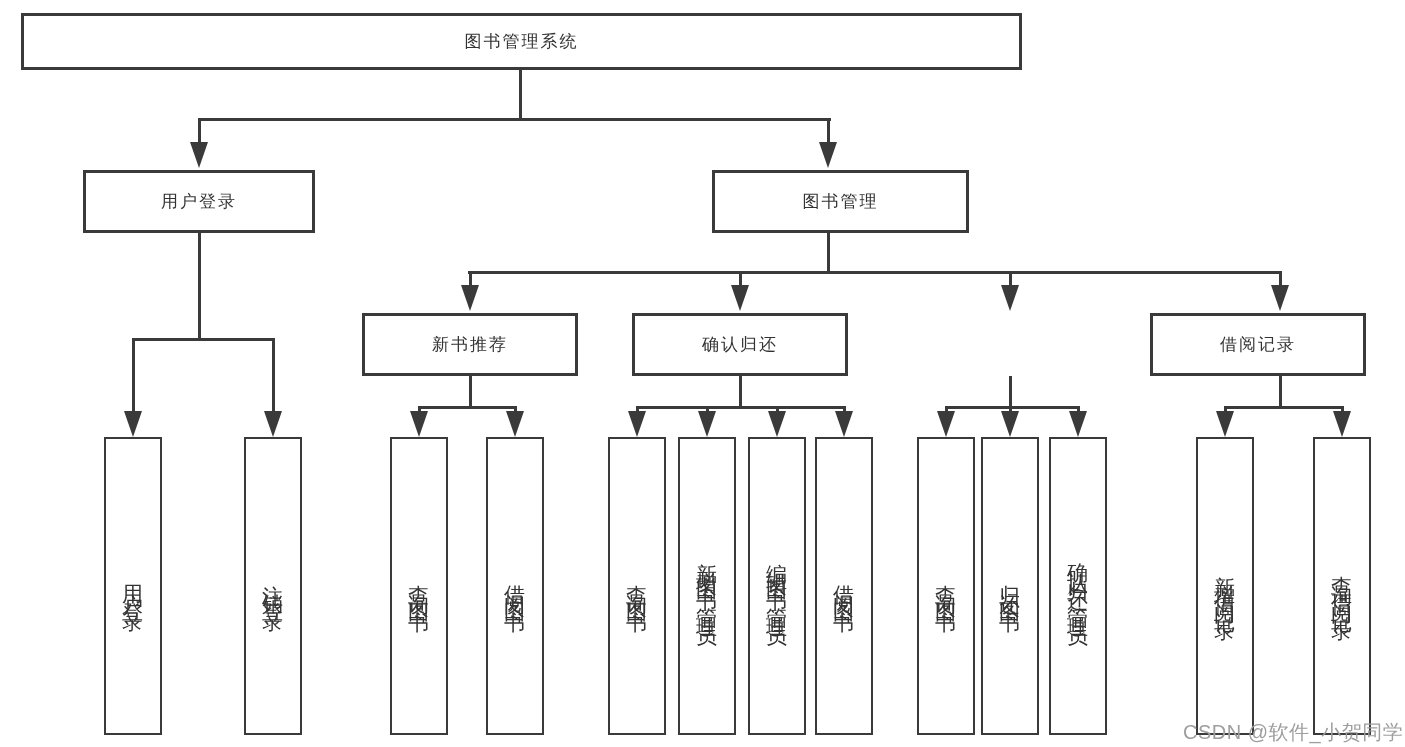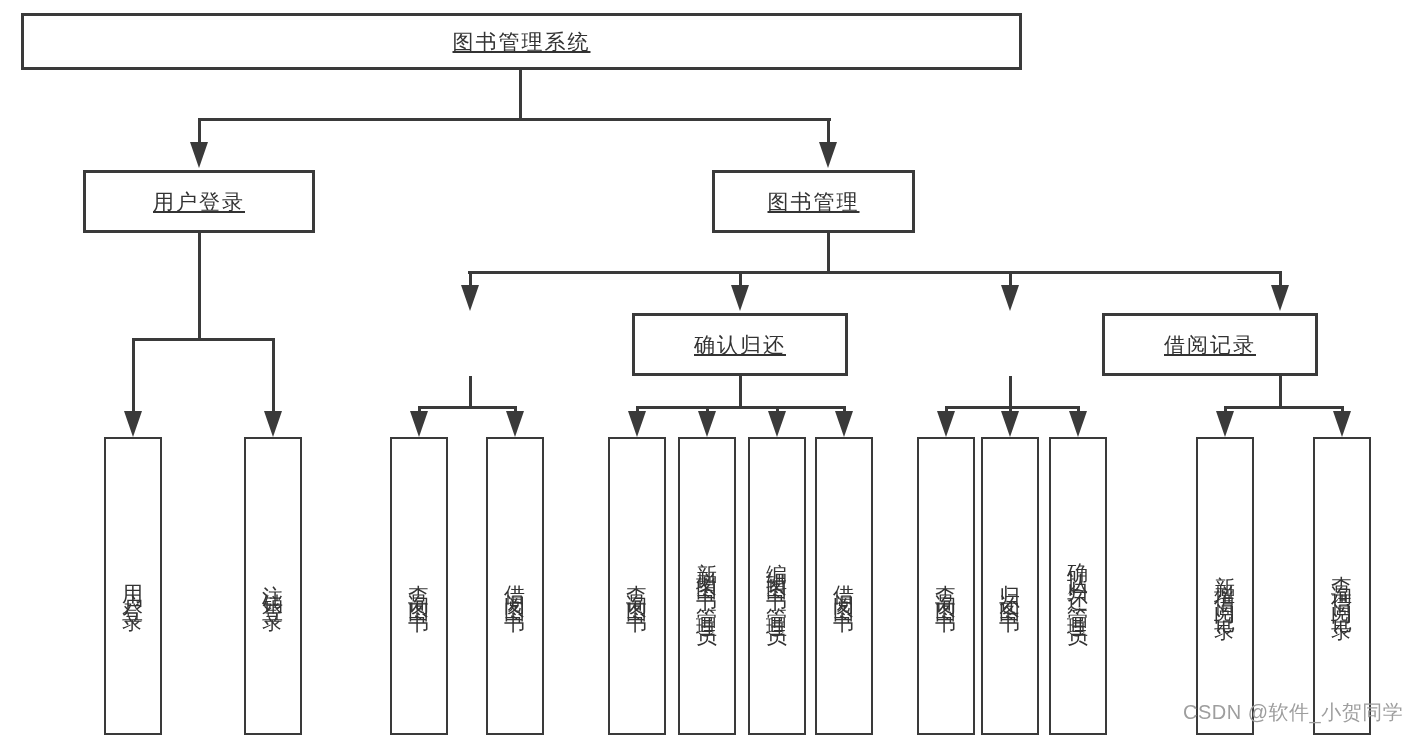--- a/index.html
+++ b/index.html
@@ -18,24 +18,23 @@
     overflow:hidden;
   }
   .node-h{
     position:absolute;
     box-sizing:border-box;
     border:3px solid var(--line);
     background:#fff;
     display:flex;align-items:center;justify-content:center;
   }
   .node-h .label{
-    font-size:21px;
+    font-size:17px;
     letter-spacing:2px;
     white-space:nowrap;
-    text-decoration:underline;
   }
   .node-v{
     position:absolute;
     box-sizing:border-box;
     border:2.5px solid var(--line);
     background:#fff;
     display:flex;align-items:center;justify-content:center;
     width:58px;height:298px;top:437px;
   }
   .node-v .vlabel{
@@ -52,21 +51,21 @@
   }
   .arrow{
     position:absolute;
     width:0;height:0;
     border-left:9px solid transparent;
     border-right:9px solid transparent;
     border-top:26px solid var(--line);
   }
   .watermark{
     position:absolute;
-    left:1183px;top:699px;
+    left:1183px;top:719px;
     font-size:20px;
     color:var(--wm);
     letter-spacing:0.5px;
     white-space:nowrap;
   }
 </style>
 </head>
 <body>
 
 <div class="canvas">
@@ -131,28 +130,31 @@
   <div class="arrow" style="left:1216px;top:411px"></div>
   <div class="arrow" style="left:1333px;top:411px"></div>
 
   <div class="node-h" style="left:21px;top:13px;width:1001px;height:57px">
     <span class="label">图书管理系统</span>
   </div>
 
   <div class="node-h" style="left:83px;top:170px;width:232px;height:63px">
     <span class="label">用户登录</span>
   </div>
-  <div class="node-h" style="left:712px;top:170px;width:203px;height:63px">
+  <div class="node-h" style="left:712px;top:170px;width:257px;height:63px">
     <span class="label">图书管理</span>
   </div>
 
+  <div class="node-h" style="left:362px;top:313px;width:216px;height:63px">
+    <span class="label">新书推荐</span>
+  </div>
   <div class="node-h" style="left:632px;top:313px;width:216px;height:63px">
     <span class="label">确认归还</span>
   </div>
-  <div class="node-h" style="left:1102px;top:313px;width:216px;height:63px">
+  <div class="node-h" style="left:1150px;top:313px;width:216px;height:63px">
     <span class="label">借阅记录</span>
   </div>
 
   <div class="node-v" style="left:104px">
     <span class="vlabel">用户登录</span>
   </div>
   <div class="node-v" style="left:244px">
     <span class="vlabel">注销登录</span>
   </div>
 

